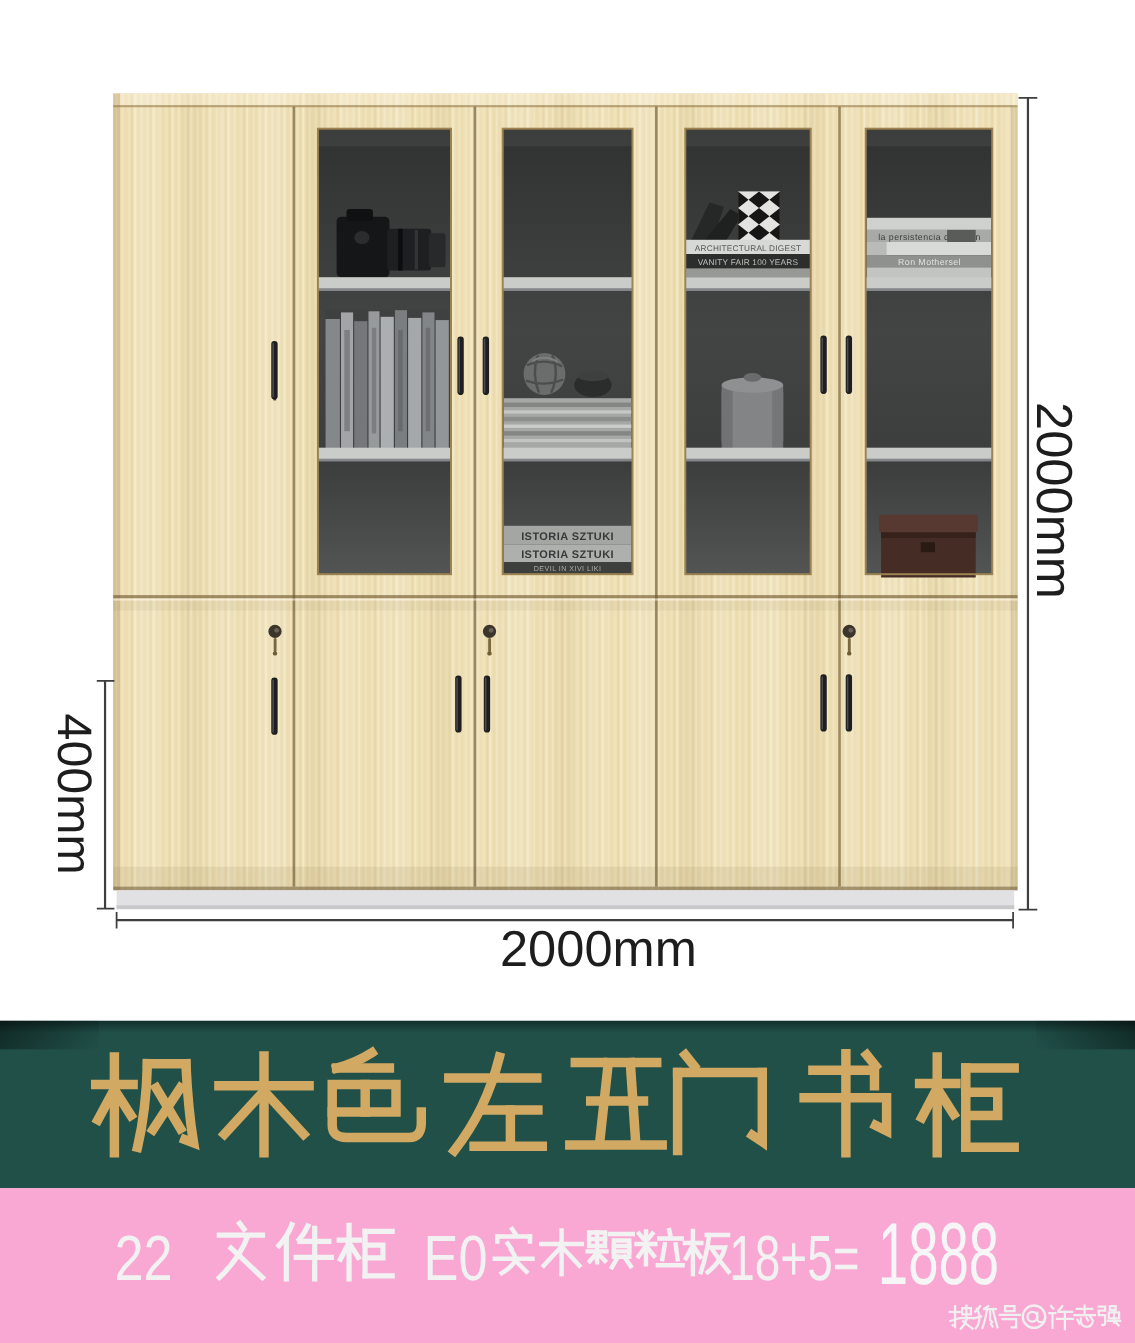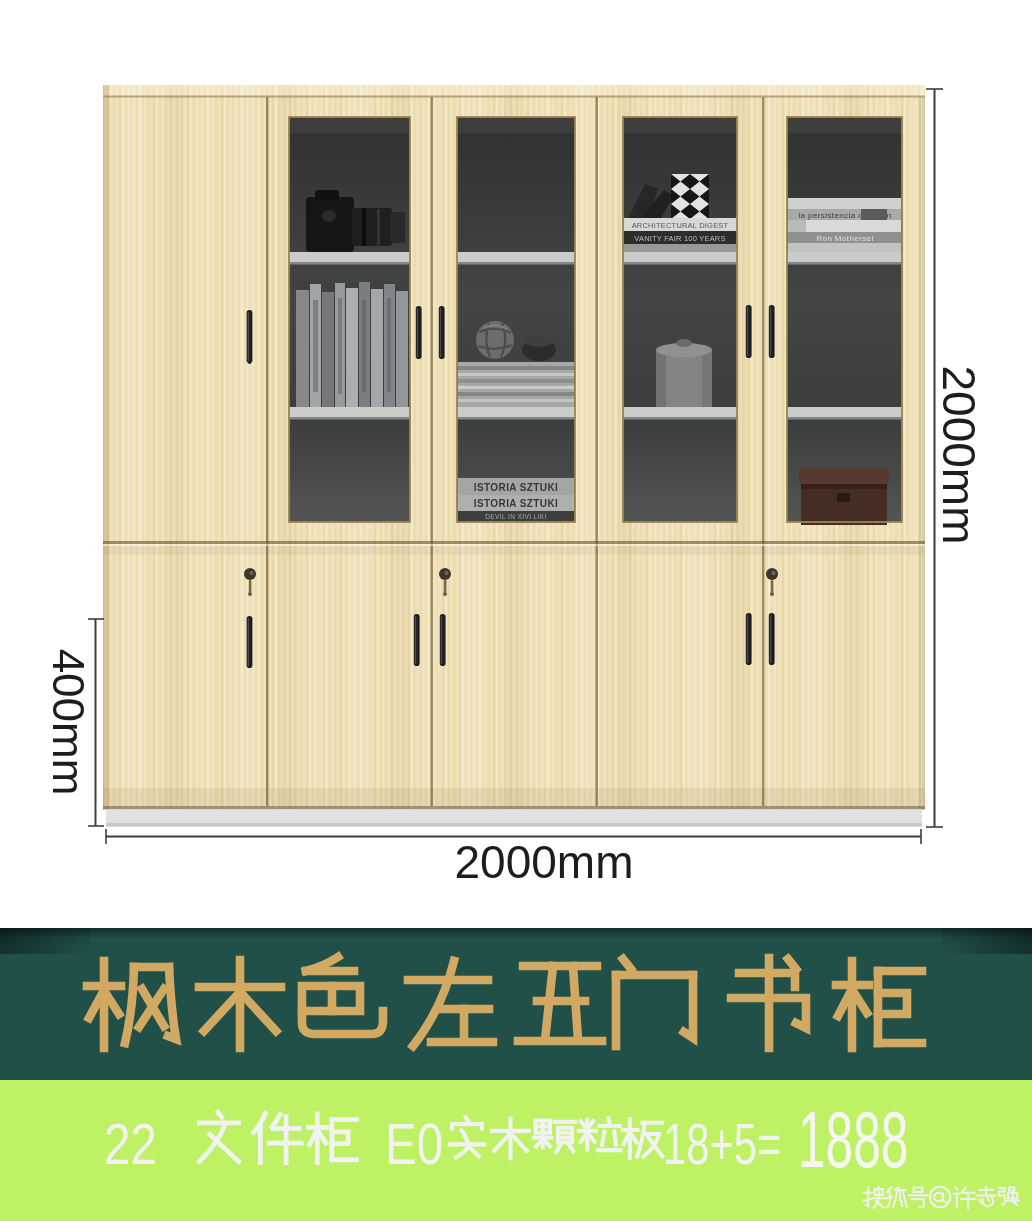--- a/index.html
+++ b/index.html
@@ -561,21 +561,21 @@
 
 <use href="#g-men" transform="translate(603,26) scale(1.0)"></use>
 
 <use href="#g-shu" transform="translate(721,26) scale(1.0)"></use>
 
 <use href="#g-gui" transform="translate(830,26) scale(1.0)"></use>
 </g>
 </svg>
 </div>
 
-<div class="abs" style="left:0;top:1080px;width:1032px;height:141px;background:#bef264">
+<div class="abs" style="left:0;top:1080px;width:1032px;height:141px;background:#f9a8d4">
 <svg width="1032" height="141" viewBox="0 0 1032 141" style="display:block">
 
 <text transform="translate(104,84) scale(0.82,1)" font-size="58" fill="#f2f2f2" font-family="Liberation Sans, sans-serif">22</text>
 <g stroke="#f2f2f2" stroke-width="8.5" fill="none" stroke-linecap="square" stroke-linejoin="miter">
 
 <use href="#g-wen" transform="translate(191,30) scale(0.56)"></use>
 
 <use href="#g-jian" transform="translate(248,30) scale(0.56)"></use>
 
 <use href="#g-gui" transform="translate(305,30) scale(0.56)"></use>

